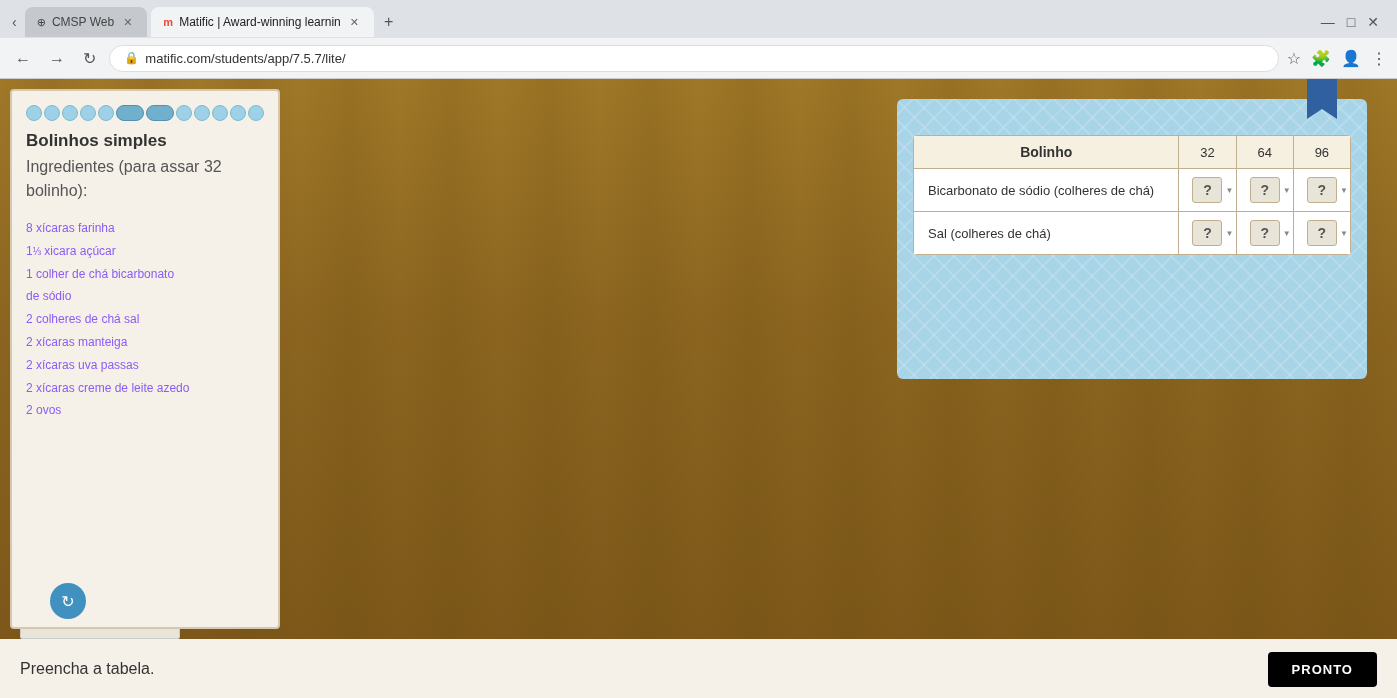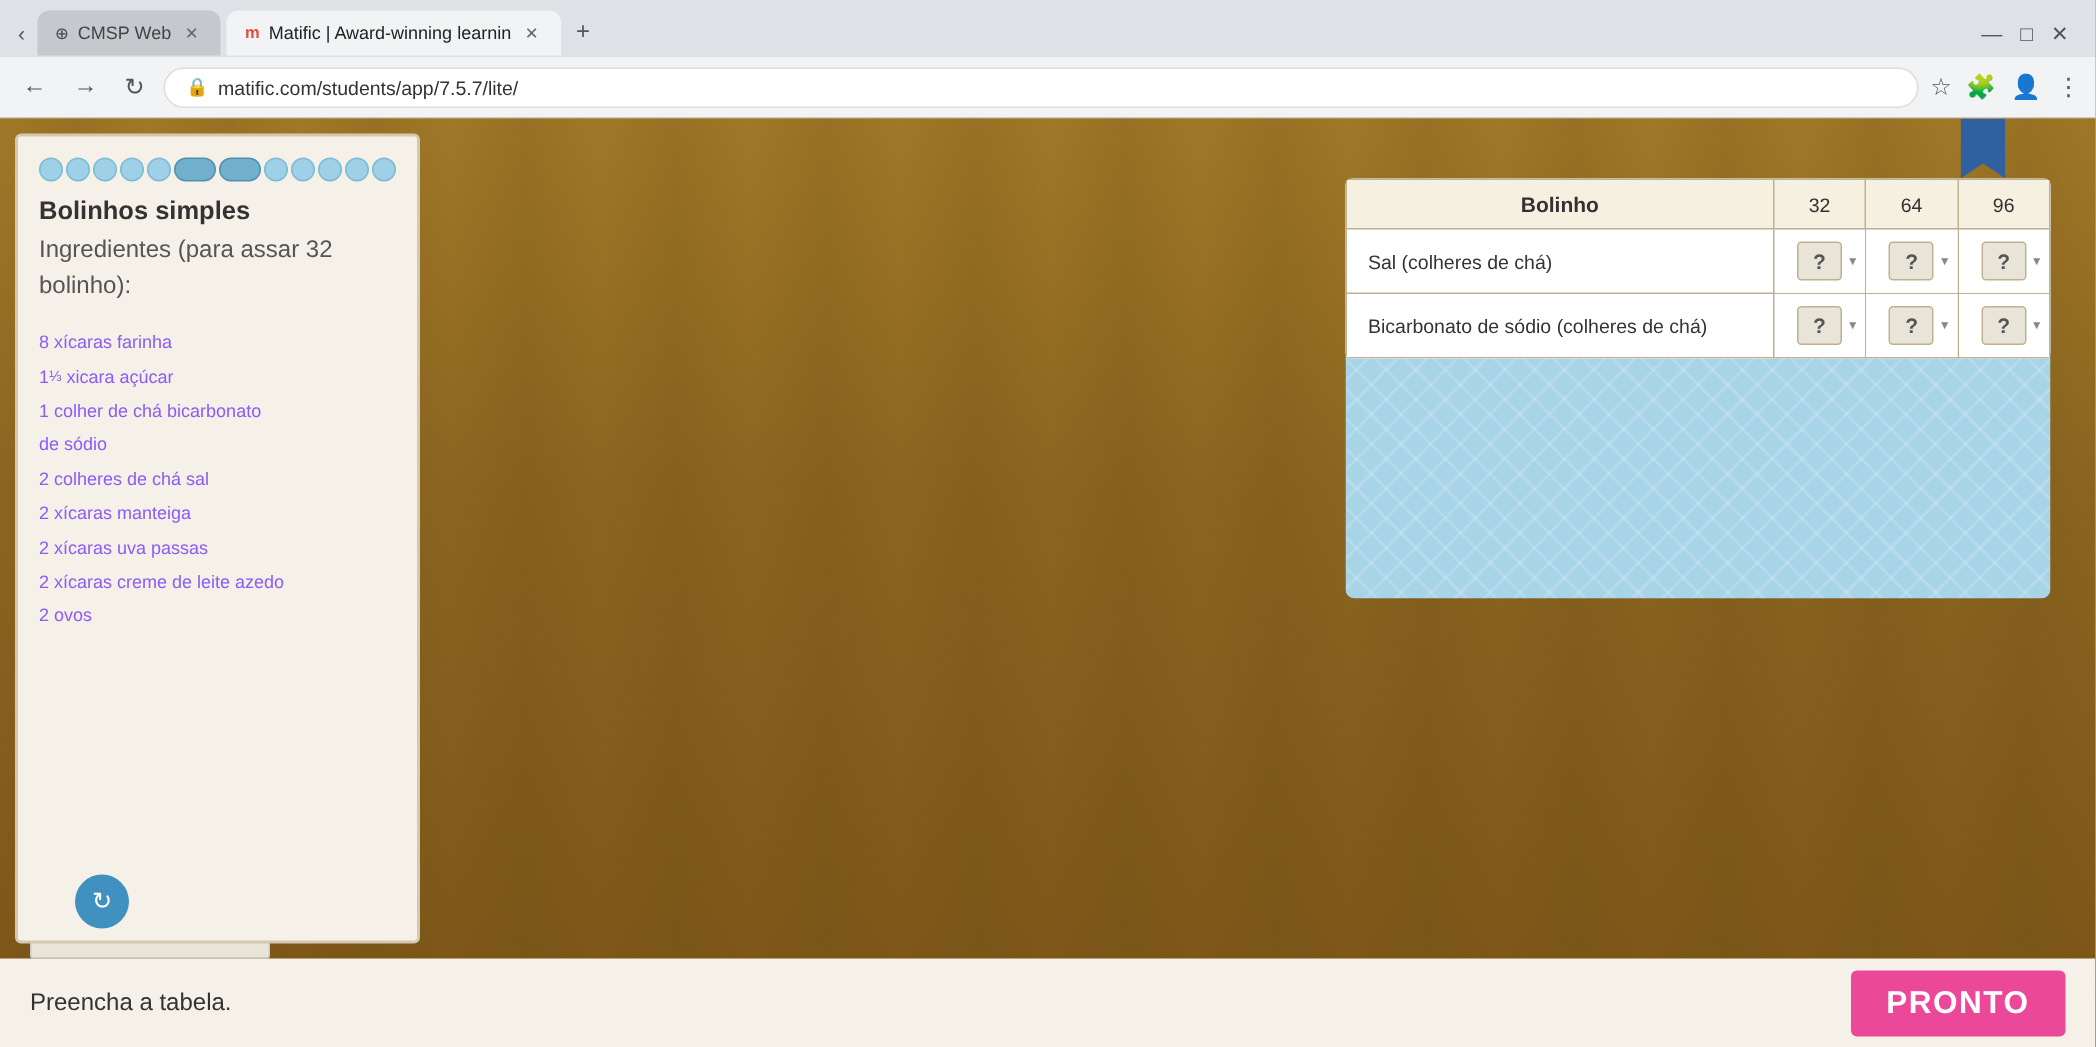--- a/index.html
+++ b/index.html
@@ -219,20 +219,21 @@
         transparent 14px
       ),
       repeating-linear-gradient(
         -45deg,
         rgba(255,255,255,0.15) 0px,
         rgba(255,255,255,0.15) 2px,
         transparent 2px,
         transparent 14px
       );
       border-radius: 6px;
+      padding: 16px;
       min-height: 280px;
     }
 
     .data-table {
       width: 100%;
       border-collapse: collapse;
       background: rgba(255,255,255,0.9);
       border-radius: 4px;
       overflow: hidden;
       margin-top: 20px;
@@ -350,25 +351,25 @@
       z-index: 3;
     }
 
     .instruction-text {
       font-size: 16px;
       color: #333;
       flex: 1;
     }
 
     .pronto-btn {
-      background: #ec4899;
+      background: #000000;
       color: white;
       border: none;
       padding: 10px 24px;
-      font-size: 21px;
+      font-size: 13px;
       font-weight: bold;
       border-radius: 4px;
       cursor: pointer;
       letter-spacing: 1px;
     }
 
     
     .notebook-img {
       position: absolute;
       bottom: 60px;
@@ -543,34 +544,34 @@
             <tr>
               <th>Bolinho</th>
               <th class="col-32">32</th>
               <th class="col-64">64</th>
               <th class="col-96">96</th>
             </tr>
           </thead>
           <tbody>
 
             <tr>
-              <td class="row-label">Sal (colheres de chá)</td>
+              <td class="row-label">Bicarbonato de sódio (colheres de chá)</td>
               <td class="answer-cell">
                 <span class="question-mark">?</span>
               </td>
               <td class="answer-cell">
                 <span class="question-mark">?</span>
               </td>
               <td class="answer-cell">
                 <span class="question-mark">?</span>
               </td>
             </tr>
 
             <tr>
-              <td class="row-label">Bicarbonato de sódio (colheres de chá)</td>
+              <td class="row-label">Sal (colheres de chá)</td>
               <td class="answer-cell">
                 <span class="question-mark">?</span>
               </td>
               <td class="answer-cell">
                 <span class="question-mark">?</span>
               </td>
               <td class="answer-cell">
                 <span class="question-mark">?</span>
               </td>
             </tr>

